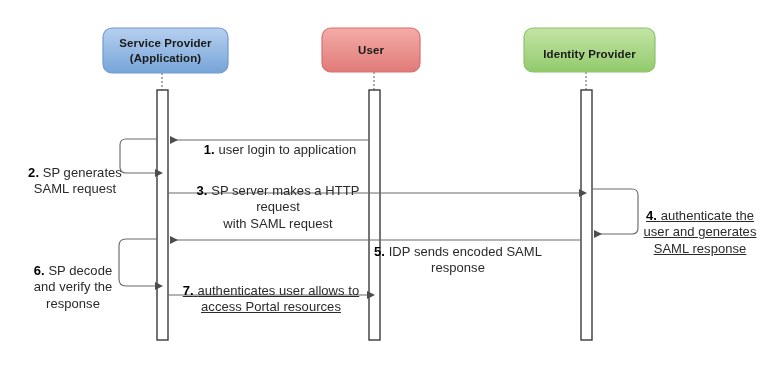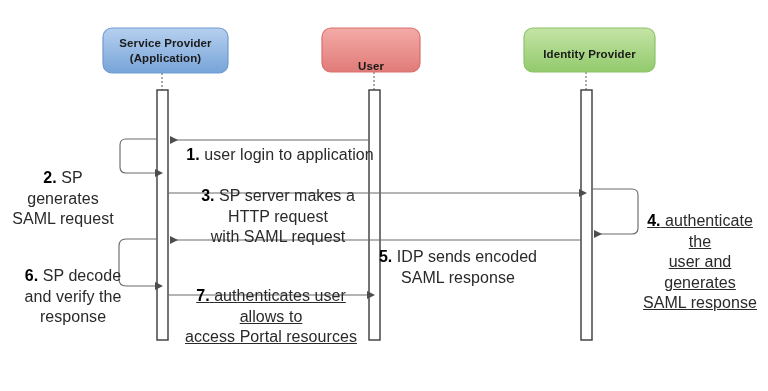--- a/index.html
+++ b/index.html
@@ -36,21 +36,21 @@
     letter-spacing: 0.1px;
     box-shadow: 0 1px 2px rgba(0,0,0,0.28);
   }
   .actor-label {
     display: block;
     white-space: pre-line;
     padding: 0 4px;
   }
   .msg-label {
     position: absolute;
-    font-size: 16px;
+    font-size: 13px;
     color: #2a2a2a;
     line-height: 1.28;
     white-space: pre-line;
     letter-spacing: 0.05px;
   }
   .msg-label b {
     font-weight: bold;
     color: #000;
   }
   .msg-center { text-align: center; }
@@ -113,32 +113,32 @@
     <rect x="103" y="28" width="125" height="45" rx="9" ry="9" fill="url(#gradSP)" stroke="#6f9bd1" stroke-width="1.2"></rect>
     <rect x="322" y="28" width="98" height="44" rx="9" ry="9" fill="url(#gradUser)" stroke="#d9706d" stroke-width="1.2"></rect>
     <rect x="524" y="28" width="131" height="44" rx="9" ry="9" fill="url(#gradIDP)" stroke="#8cc469" stroke-width="1.2"></rect>
   </g>
 </svg>
 
 <div class="actor-box" style="left:103px; top:28px; width:125px; height:45px; background:transparent; box-shadow:none;">
   <span class="actor-label">Service Provider
 (Application)</span>
 </div>
-<div class="actor-box" style="left:322px; top:28px; width:98px; height:44px; background:transparent; box-shadow:none;margin-top:16px;">
+<div class="actor-box" style="left:322px; top:28px; width:98px; height:44px; background:transparent; box-shadow:none;">
   <span class="actor-label">User</span>
 </div>
 <div class="actor-box" style="left:524px; top:28px; width:131px; height:52px; background:transparent; box-shadow:none;">
   <span class="actor-label">Identity Provider</span>
 </div>
 
 <div class="msg-label msg-center" style="left:175px; top:125px; width:210px;">
   <b>1.</b><span> </span><span>user login to application</span>
 </div>
 
-<div class="msg-label msg-center" style="left:11px; top:148px; width:104px;">
+<div class="msg-label msg-center" style="left:23px; top:148px; width:104px;">
   <b>2.</b><span> </span><span>SP generates
 SAML request</span>
 </div>
 
 <div class="msg-label msg-center" style="left:178px; top:166px; width:200px;">
   <b>3.</b><span> </span><span>SP server makes a HTTP request
 with SAML request</span>
 </div>
 
 <div class="msg-label msg-center" style="left:641px; top:191px; width:118px;text-decoration:underline;">

